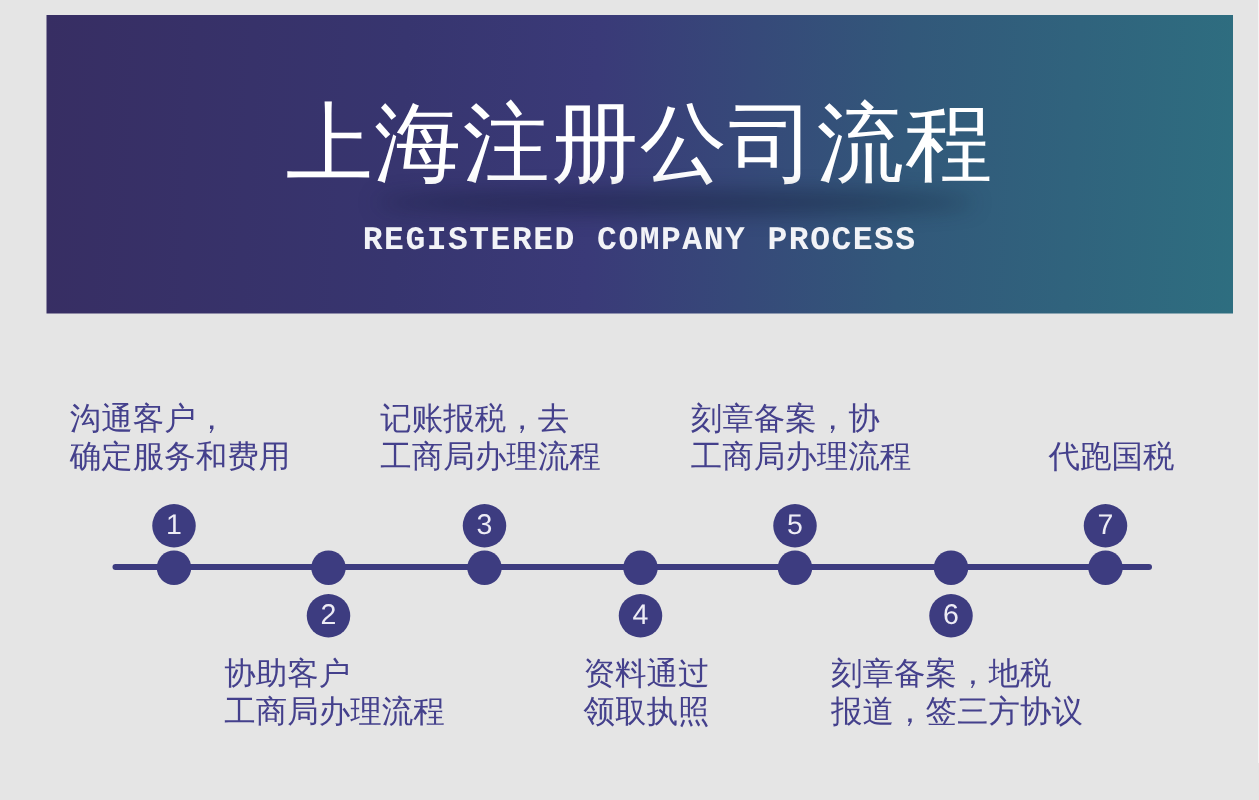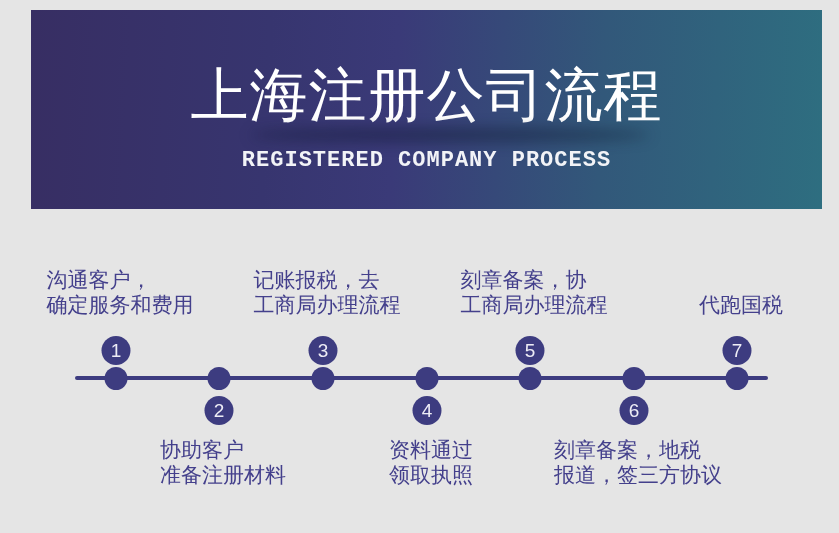--- a/index.html
+++ b/index.html
@@ -79,21 +79,21 @@
 
     <div class="step above" style="--x:116px">
       <div class="label">沟通客户，
 确定服务和费用</div>
       <div class="badge">1</div>
       <div class="dot"></div>
     </div>
 
     <div class="step below" style="--x:219px">
       <div class="label">协助客户
-准备注册材料</div>
+工商局办理流程</div>
       <div class="badge">2</div>
       <div class="dot"></div>
     </div>
 
     <div class="step above" style="--x:323px">
       <div class="label">记账报税，去
 工商局办理流程</div>
       <div class="badge">3</div>
       <div class="dot"></div>
     </div>

